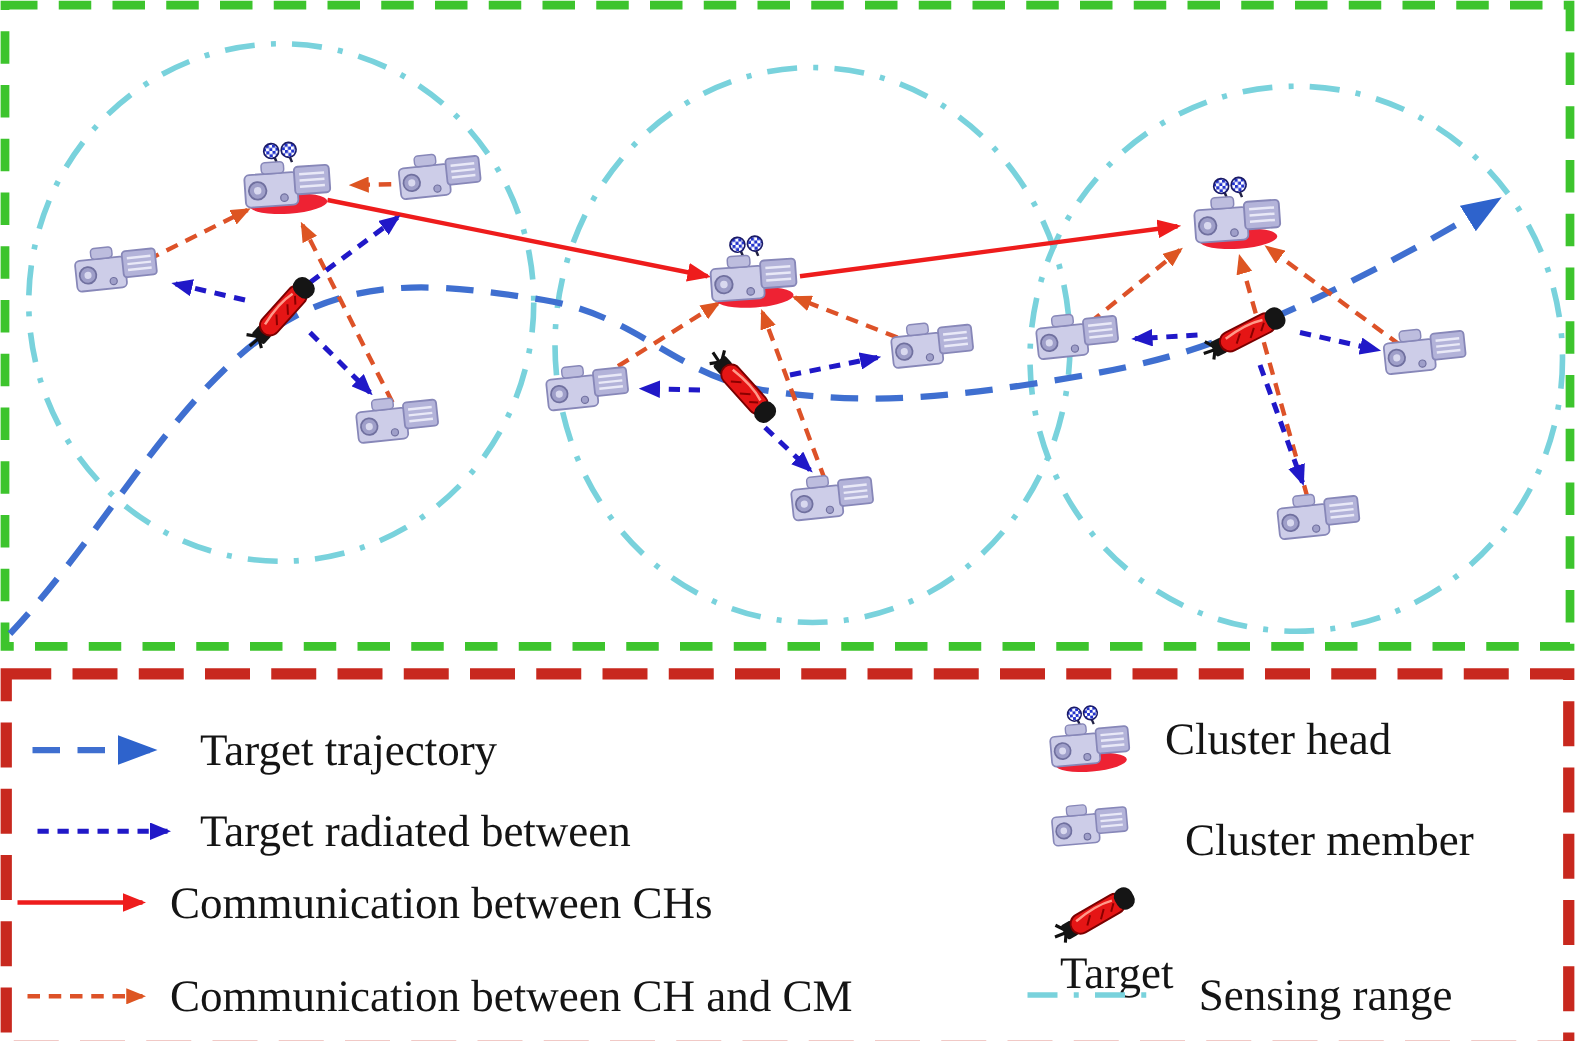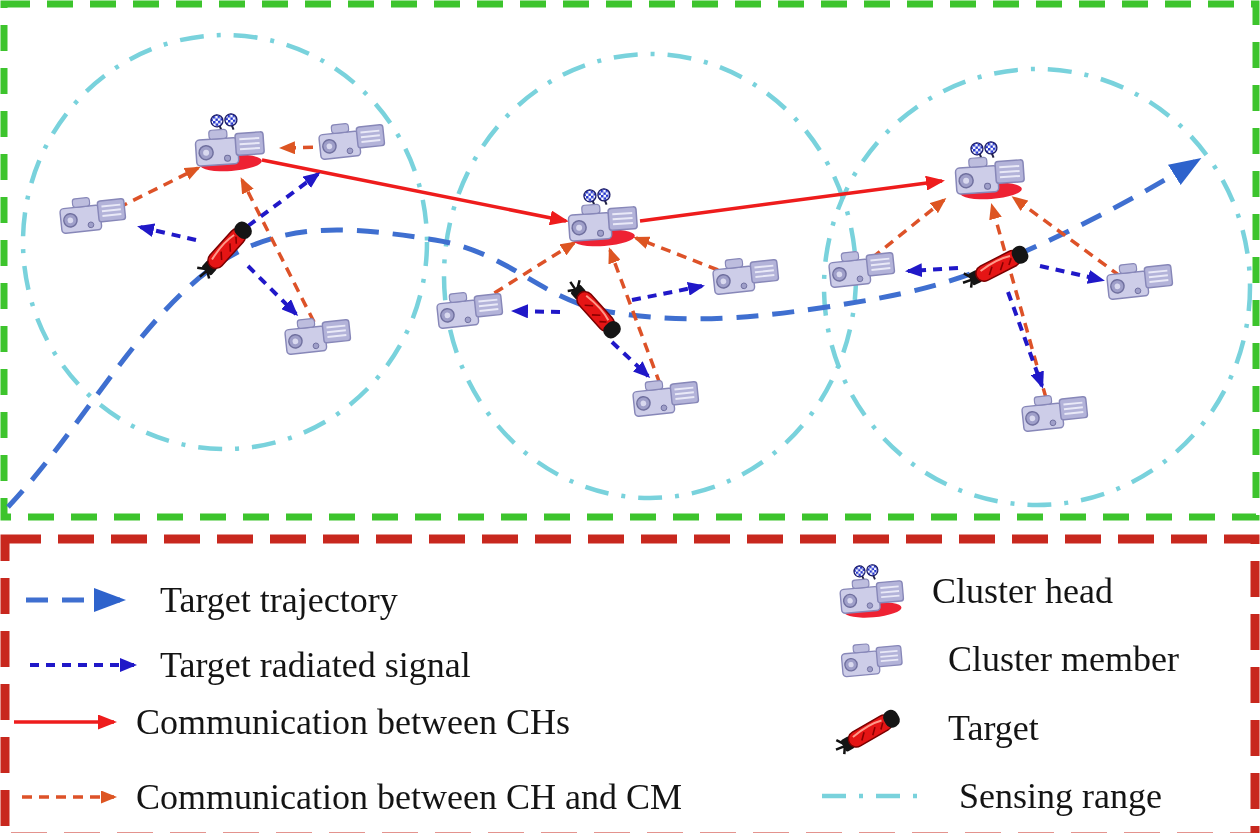--- a/index.html
+++ b/index.html
@@ -169,21 +169,21 @@
       <svg class="sample-box" width="132" height="34">
         <line x1="4" y1="17" x2="100" y2="17" class="traj" marker-end="url(#m-traj)"></line>
       </svg>
       <span class="legend-label" style="margin-left:6px;">Target trajectory</span>
     </div>
 
     <div class="legend-row" style="left:22px; top:113px;">
       <svg class="sample-box" width="132" height="34">
         <line x1="8" y1="17" x2="112" y2="17" class="rad" marker-end="url(#m-rad)"></line>
       </svg>
-      <span class="legend-label" style="margin-left:6px;">Target radiated signal</span>
+      <span class="legend-label" style="margin-left:6px;">Target radiated between</span>
     </div>
 
     <div class="legend-row" style="left:10px; top:170px;justify-content:space-between;">
       <svg class="sample-box" width="122" height="34">
         <line x1="4" y1="17" x2="104" y2="17" class="chch" marker-end="url(#m-chch)"></line>
       </svg>
       <span class="legend-label" style="margin-left:4px;">Communication between CHs</span>
     </div>
 
     <div class="legend-row" style="left:10px; top:245px;">
@@ -195,30 +195,30 @@
 
     <div class="legend-row" style="left:822px; top:22px;">
       <svg class="sample-box" width="100" height="70">
         <g transform="translate(50,42) scale(0.92) rotate(-5)">
             <use href="#sym-cluster-head"></use>
           </g>
       </svg>
       <span class="legend-label" style="margin-left:10px;">Cluster head</span>
     </div>
 
-    <div class="legend-row" style="left:822px; top:94px;">
+    <div class="legend-row" style="left:822px; top:94px;align-items:flex-end;">
       <svg class="sample-box" width="100" height="62">
         <g transform="translate(50,34) scale(0.88) rotate(-5)">
             <use href="#sym-camera"></use>
           </g>
       </svg>
       <span class="legend-label" style="margin-left:26px;">Cluster member</span>
     </div>
 
-    <div class="legend-row" style="left:822px; top:162px;">
+    <div class="legend-row" style="left:822px; top:162px;flex-direction:column;">
       <svg class="sample-box" width="100" height="64">
         <g transform="translate(50,34) rotate(-30)">
             <use href="#sym-target"></use>
           </g>
       </svg>
       <span class="legend-label" style="margin-left:26px;">Target</span>
     </div>
 
     <div class="legend-row" style="left:814px; top:244px;">
       <svg class="sample-box" width="116" height="34">

